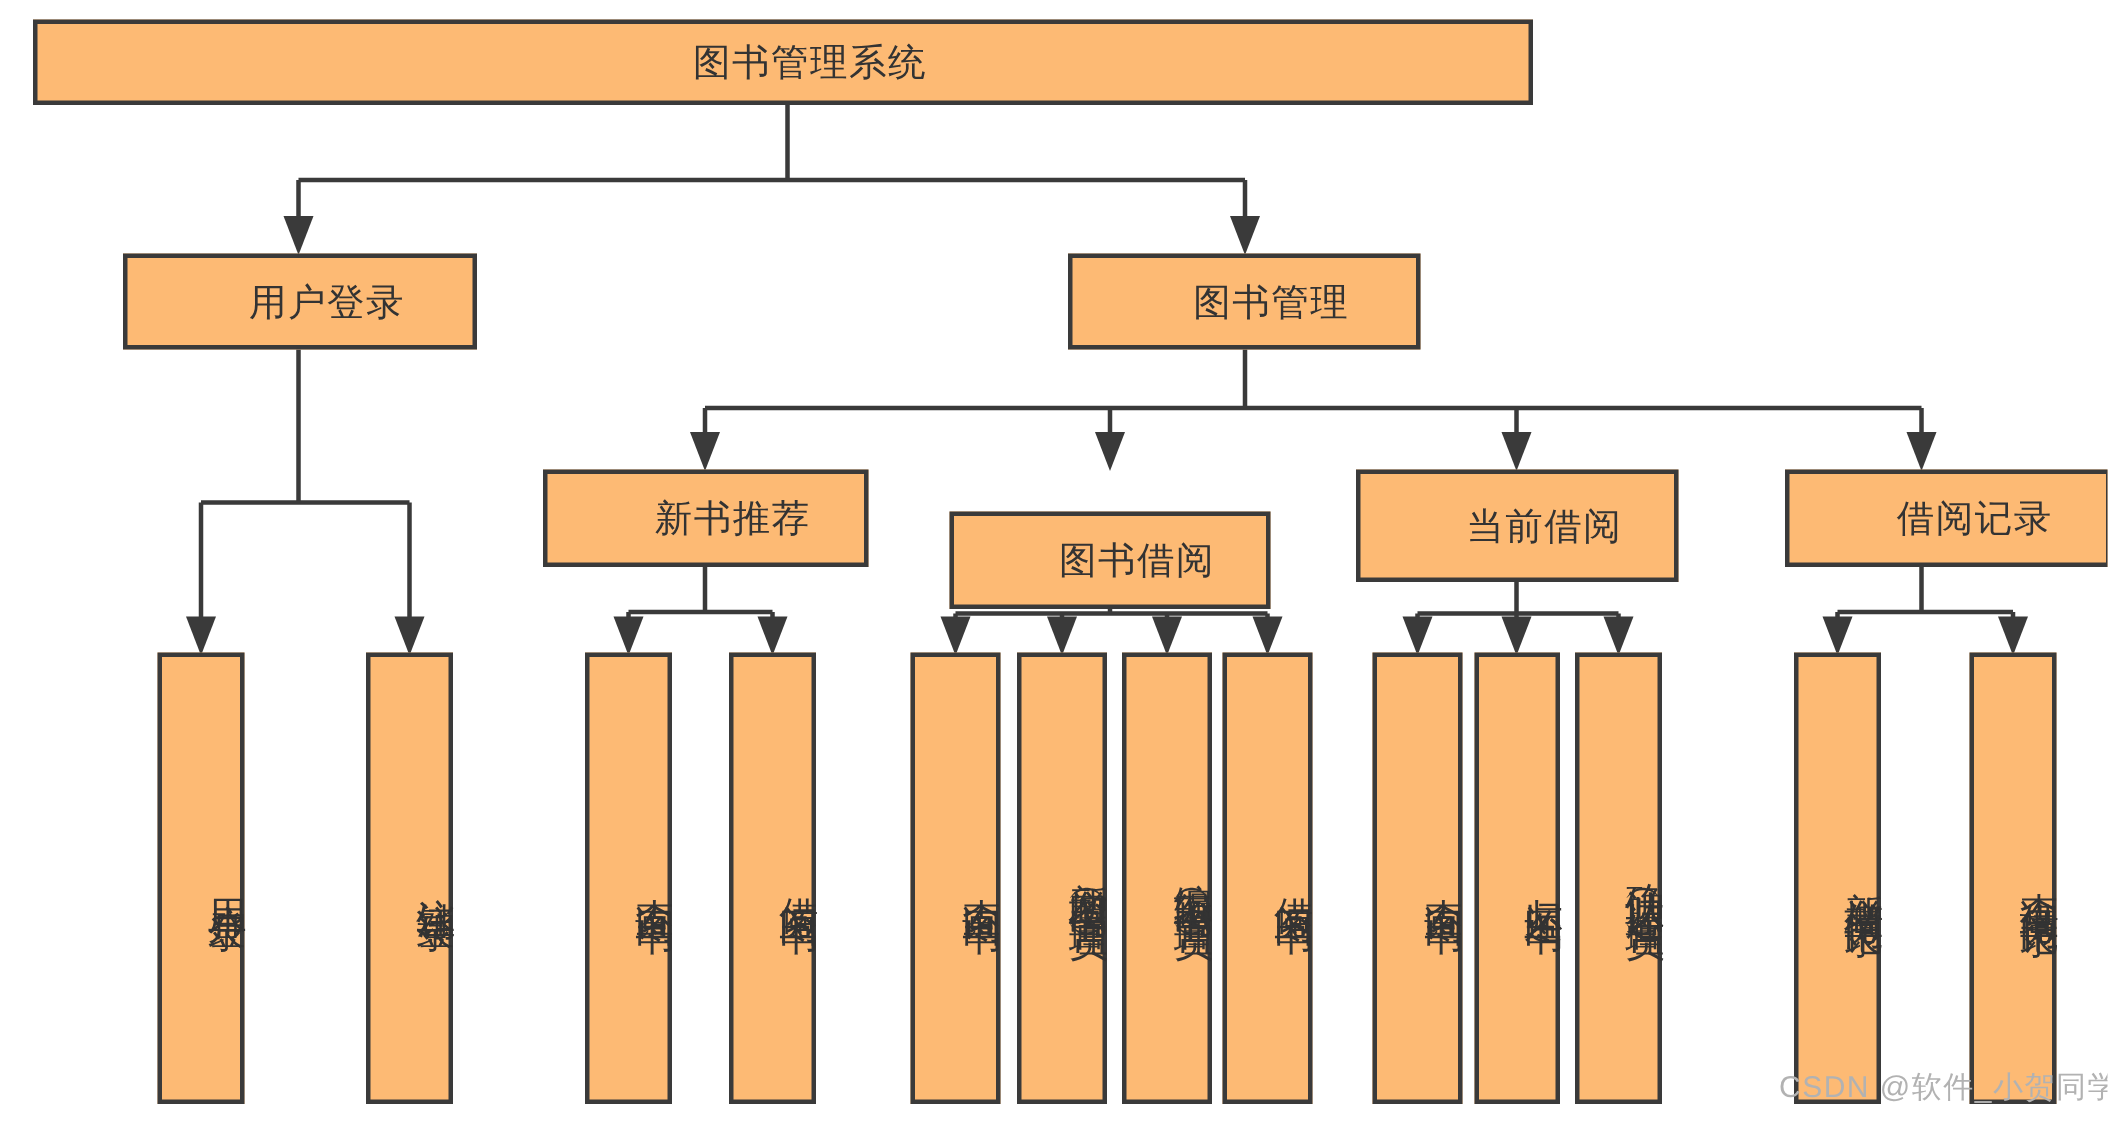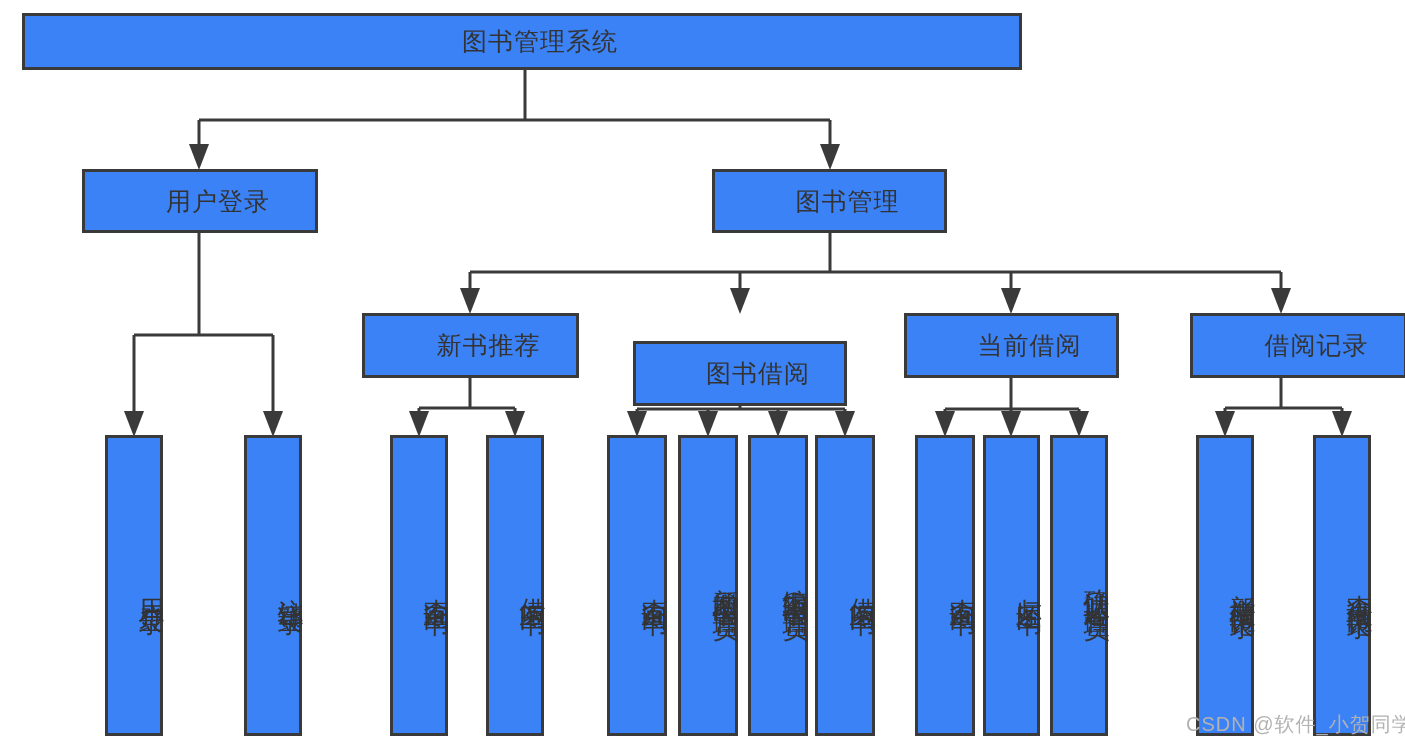--- a/index.html
+++ b/index.html
@@ -15,21 +15,21 @@
     overflow: hidden;
   }
   .wires {
     position: absolute;
     left: 0; top: 0;
     width: 1405px; height: 747px;
   }
   .box {
     position: absolute;
     box-sizing: border-box;
-    background: #3b82f6;
+    background: #fdba74;
     border: 3px solid #3a3a3a;
     color: #333333;
     display: flex;
     align-items: center;
     justify-content: center;
     z-index: 2;
     padding-left: 36px;
   }
   .hbox {
     font-size: 25px;
@@ -101,21 +101,21 @@
     </g>
   </svg>
 
   <div class="box hbox" style="left:22px; top:13px; width:1000px; height:57px;">图书管理系统</div>
 
   <div class="box hbox" style="left:82px; top:169px; width:236px; height:64px;">用户登录</div>
   <div class="box hbox" style="left:712px; top:169px; width:235px; height:64px;">图书管理</div>
 
   <div class="box hbox" style="left:362px; top:313px; width:217px; height:65px;">新书推荐</div>
   <div class="box hbox" style="left:633px; top:313px; width:214px; height:65px;margin-top:28px;">图书借阅</div>
-  <div class="box hbox" style="left:904px; top:313px; width:215px; height:65px;">当前借阅</div>
+  <div class="box hbox" style="left:904px; top:313px; width:215px; height:75px;">当前借阅</div>
   <div class="box hbox" style="left:1173px; top:313px; width:217px; height:65px;margin-left:17px;">借阅记录</div>
 
   <div class="box vbox" style="left:105px; width:58px;">用户登录</div>
   <div class="box vbox" style="left:244px; width:58px;">注销登录</div>
 
   <div class="box vbox" style="left:390px; width:58px;">查询图书</div>
   <div class="box vbox" style="left:486px; width:58px;">借阅图书</div>
 
   <div class="box vbox" style="left:607px; width:60px;">查询图书</div>
   <div class="box vbox" style="left:678px; width:60px;">新增图书（管理员）</div>

